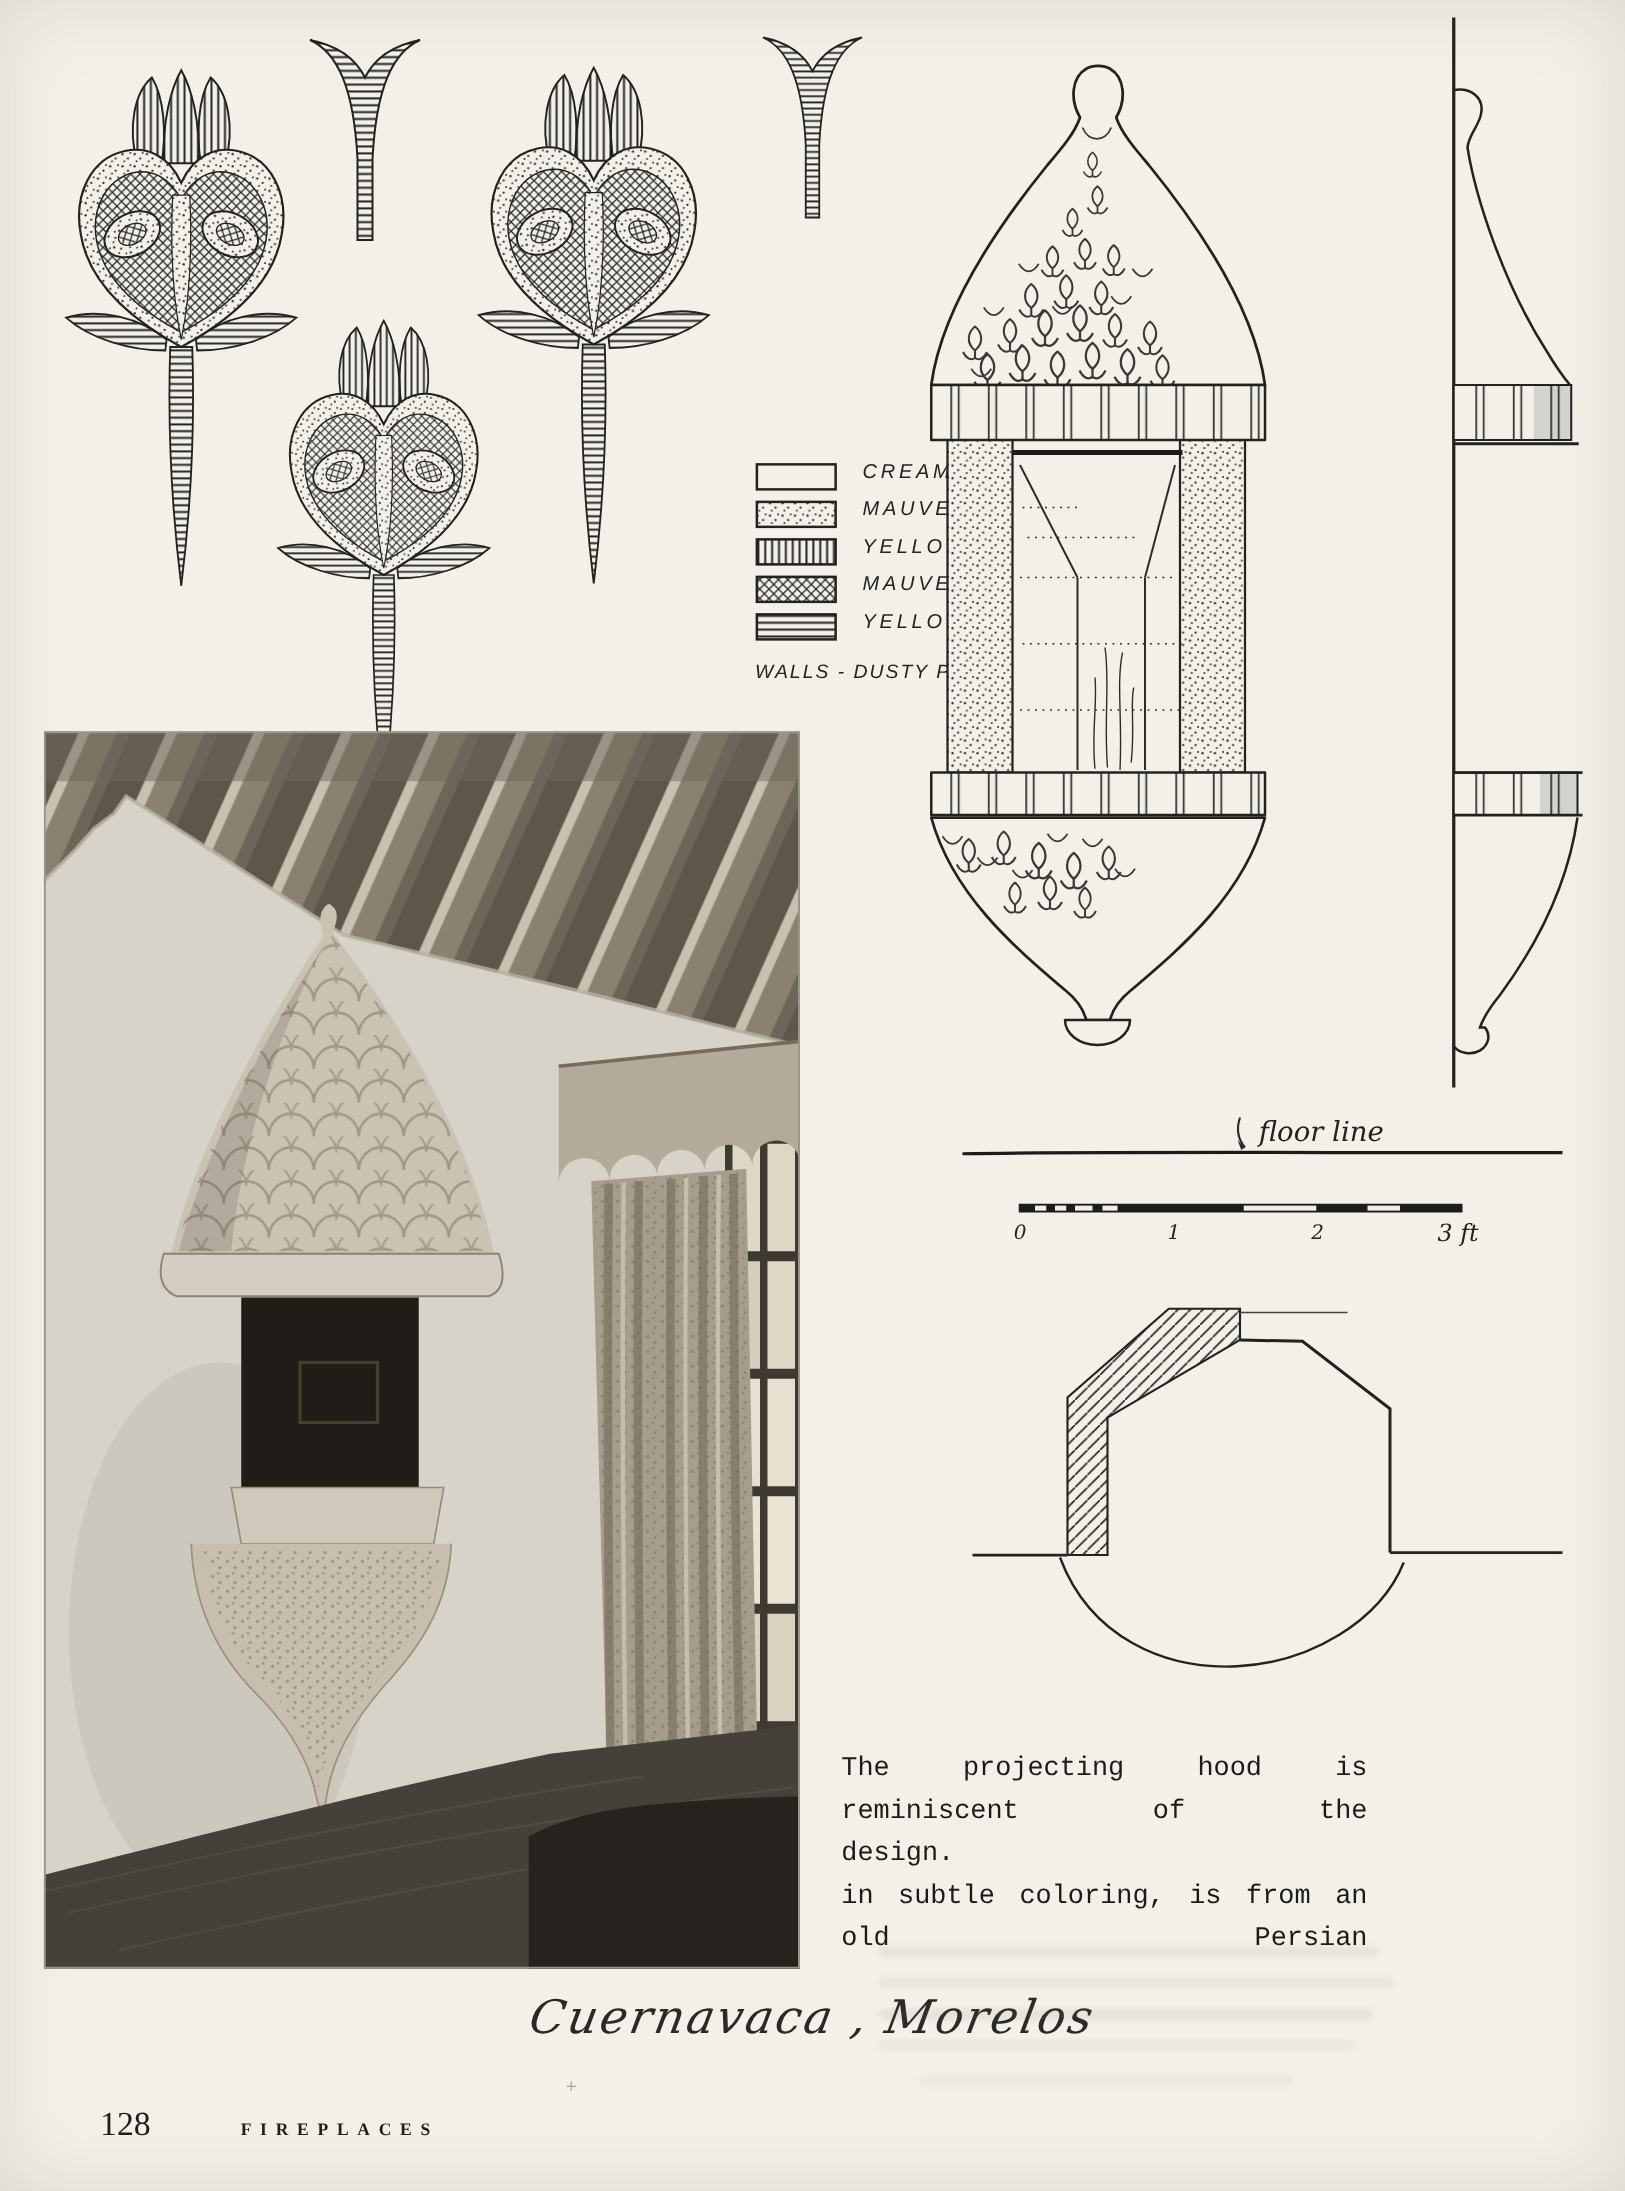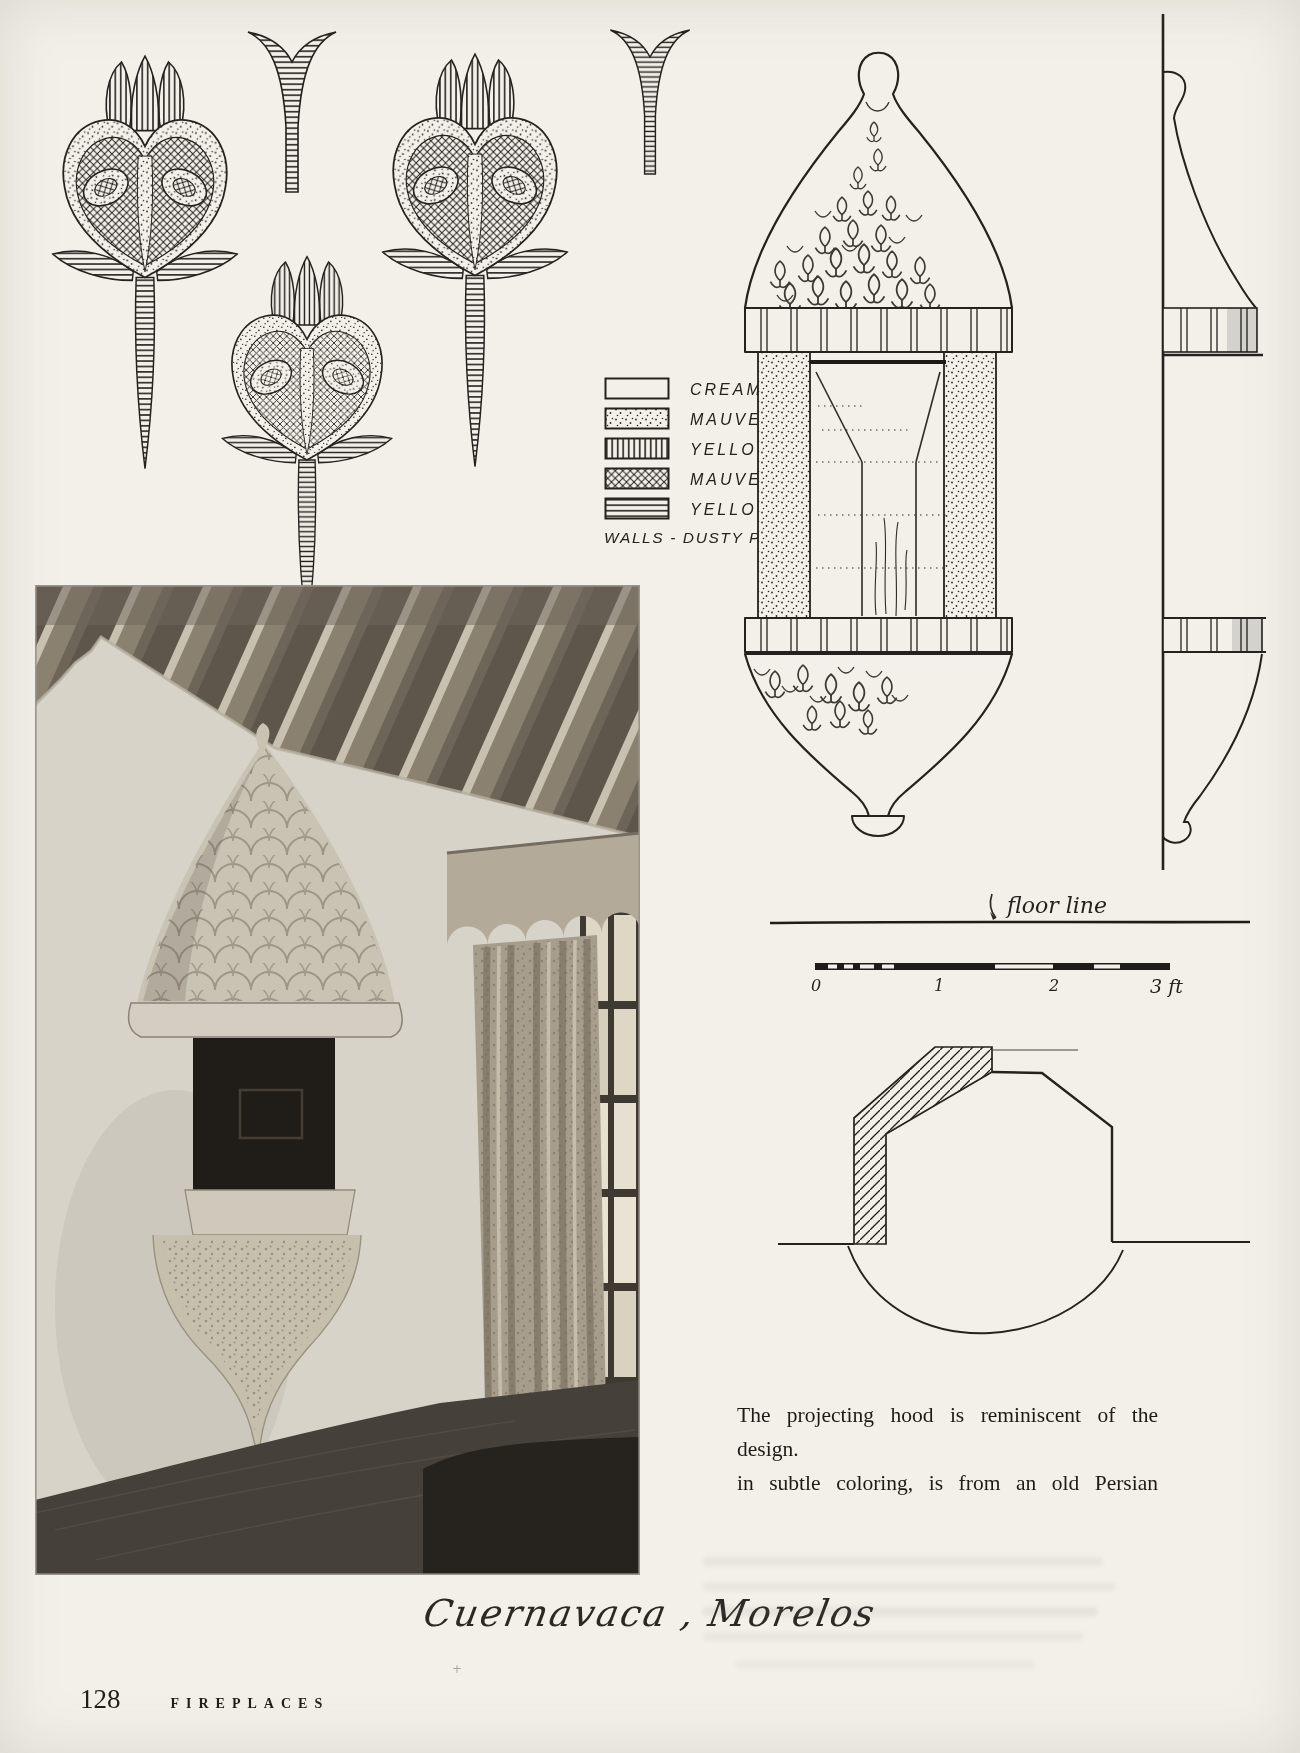--- a/index.html
+++ b/index.html
@@ -3,35 +3,35 @@
 <meta charset="utf-8">
 <style>
   html,body{margin:0;padding:0;background:#dfddd6;}
   .page{position:relative;width:1300px;height:1753px;background:#f2f0e9;overflow:hidden;
         font-family:"Liberation Serif",serif;color:#23221f;
         box-shadow:inset 0 0 60px rgba(120,110,95,.18);}
   .abs{position:absolute;}
   svg{display:block;}
   
   .legend{position:absolute;left:604px;top:370px;width:260px;}
-  .legend-row{display:flex;align-items:flex-end;height:30px;}
+  .legend-row{display:flex;align-items:flex-start;height:30px;}
   .legend-label{margin-left:20px;font-family:"Liberation Sans",sans-serif;font-style:italic;
     font-size:16px;letter-spacing:3px;color:#23221f;white-space:nowrap;transform:translateY(-1px);}
   .walls-note{margin-top:9px;font-family:"Liberation Sans",sans-serif;font-style:italic;
     font-size:15.5px;letter-spacing:1.6px;color:#23221f;white-space:nowrap;}
   
-  .caption{position:absolute;left:737px;top:1398px;width:421px;font-size:21.5px;line-height:34px;color:#1c1b18;}
+  .caption{position:absolute;left:673px;top:1398px;width:421px;font-size:21.5px;line-height:34px;color:#1c1b18;font-family:Liberation Mono, monospace;}
   .cap-line{text-align:justify;text-align-last:justify;}
   .cap-line.last{text-align-last:left;}
   
   .script-caption{position:absolute;left:340px;top:1592px;width:620px;text-align:center;
     font-family:"DejaVu Serif",serif;font-style:italic;font-size:37px;color:#2a2925;
     transform:skewX(-10deg);letter-spacing:2px;}
   
-  .footer{position:absolute;left:80px;top:1684px;display:flex;align-items:baseline;}
+  .footer{position:absolute;left:80px;top:1684px;display:flex;align-items:baseline;gap:22px;}
   .page-number{font-size:27px;color:#1f1e1b;}
   .footer-title{margin-left:50px;font-size:14px;font-weight:bold;letter-spacing:7px;color:#1f1e1b;}
   
   .dscript{font-family:"DejaVu Serif",serif;font-style:italic;}
   
   .ghost{position:absolute;height:9px;background:#77736a;opacity:.09;filter:blur(2px);border-radius:4px;}
   .speck{position:absolute;color:#6b6a66;font-size:12px;opacity:.55;font-family:"DejaVu Sans",sans-serif;}
 </style>
 </head>
 <body>

